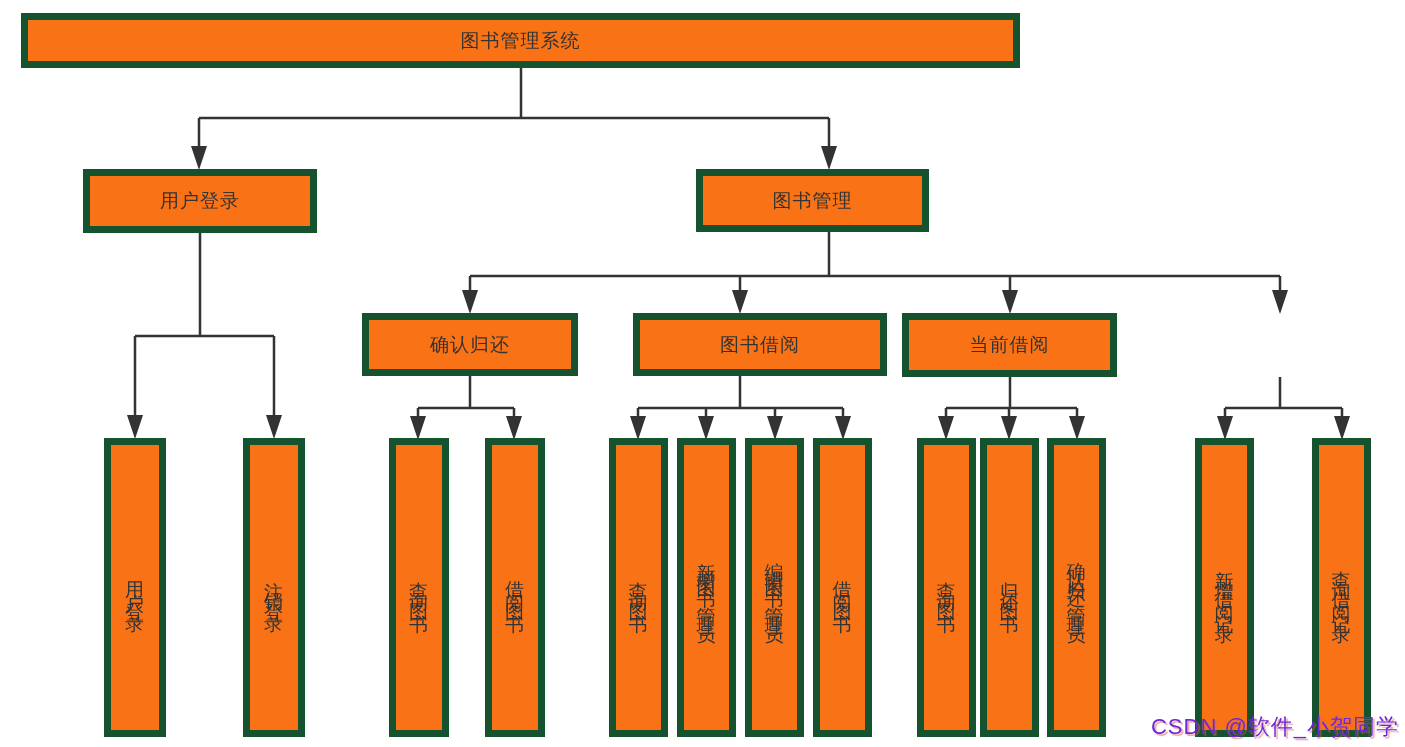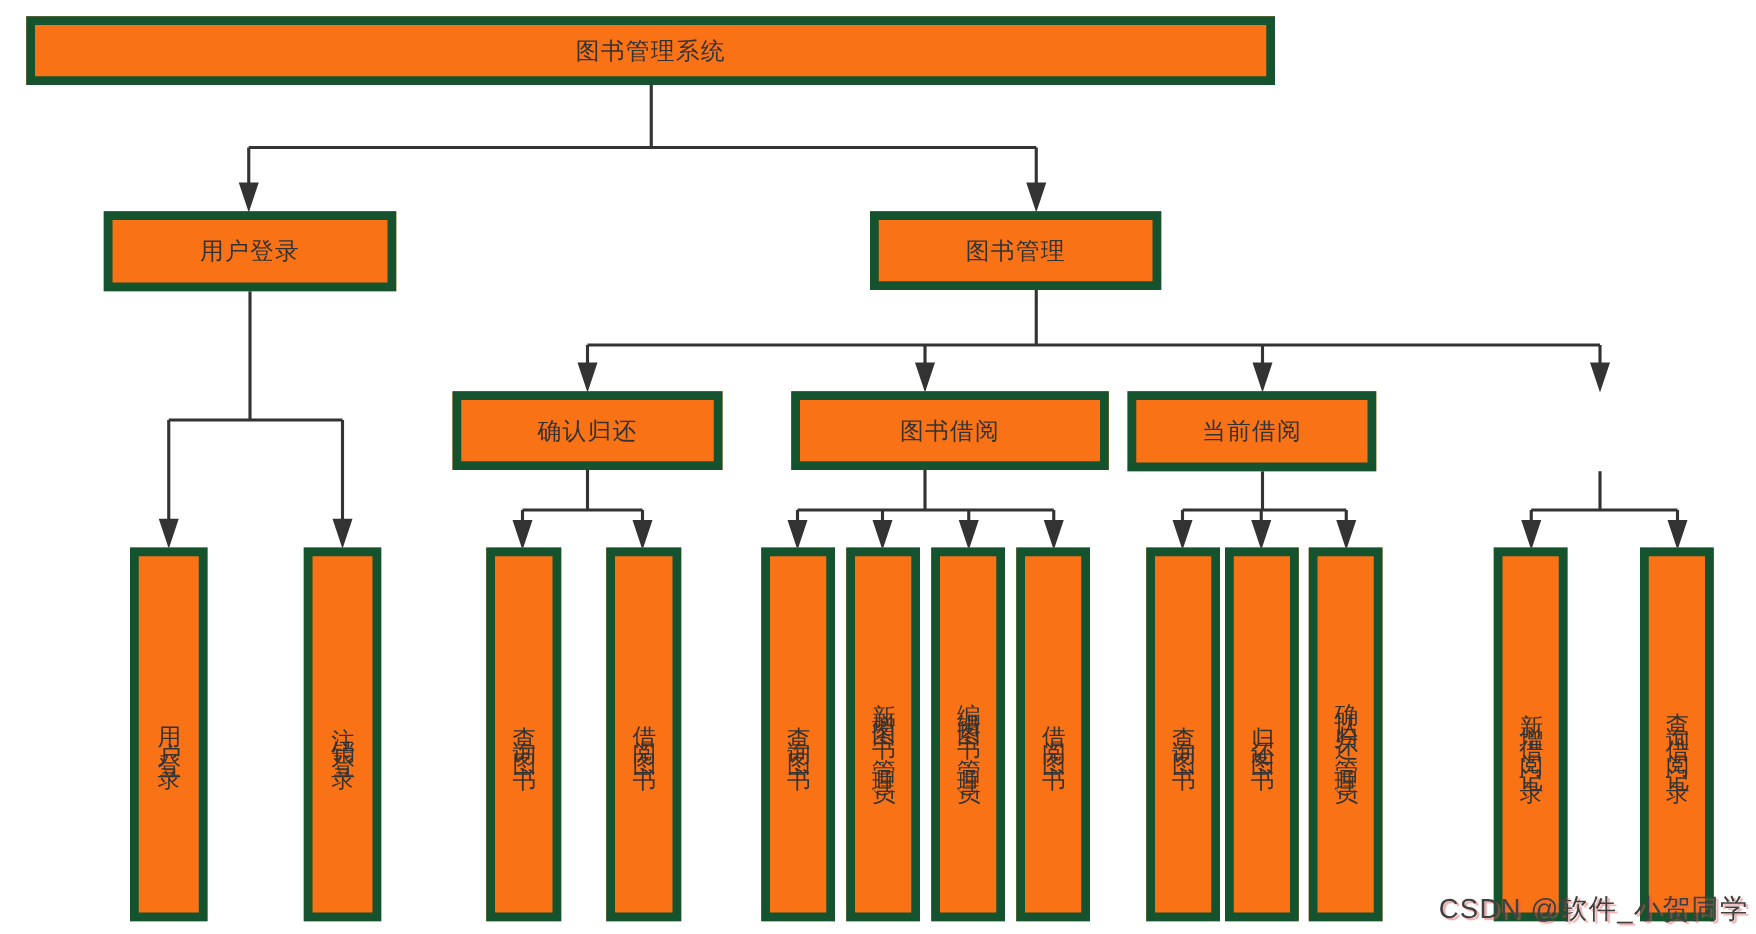--- a/index.html
+++ b/index.html
@@ -49,21 +49,21 @@
     line-height: 1;
     white-space: nowrap;
   }
   .vtext--tight { letter-spacing: 9px; }
 
   .watermark {
     position: absolute;
     right: 6px;
     bottom: 5px;
     font-size: 22px;
-    color: #404040;
+    color: #6d28d9;
     letter-spacing: 1px;
     text-shadow: 2px 2px 1px rgba(214, 92, 92, 0.55);
     z-index: 5;
     white-space: nowrap;
   }
 </style>
 </head>
 <body>
 
 <div class="canvas">
@@ -104,21 +104,21 @@
   <div class="node" style="left:696px; top:169px; width:233px; height:63px;">
     <span>图书管理</span>
   </div>
 
   <div class="node" style="left:362px; top:313px; width:216px; height:63px;">
     <span>确认归还</span>
   </div>
   <div class="node" style="left:633px; top:313px; width:254px; height:63px;">
     <span>图书借阅</span>
   </div>
-  <div class="node" style="left:902px; top:313px; width:199px; height:64px;">
+  <div class="node" style="left:902px; top:313px; width:215px; height:64px;">
     <span>当前借阅</span>
   </div>
 
   <div class="node node--leaf" style="left:104px; width:62px;">
     <span class="vtext">用户登录</span>
   </div>
   <div class="node node--leaf" style="left:243px; width:62px;">
     <span class="vtext">注销登录</span>
   </div>
 

